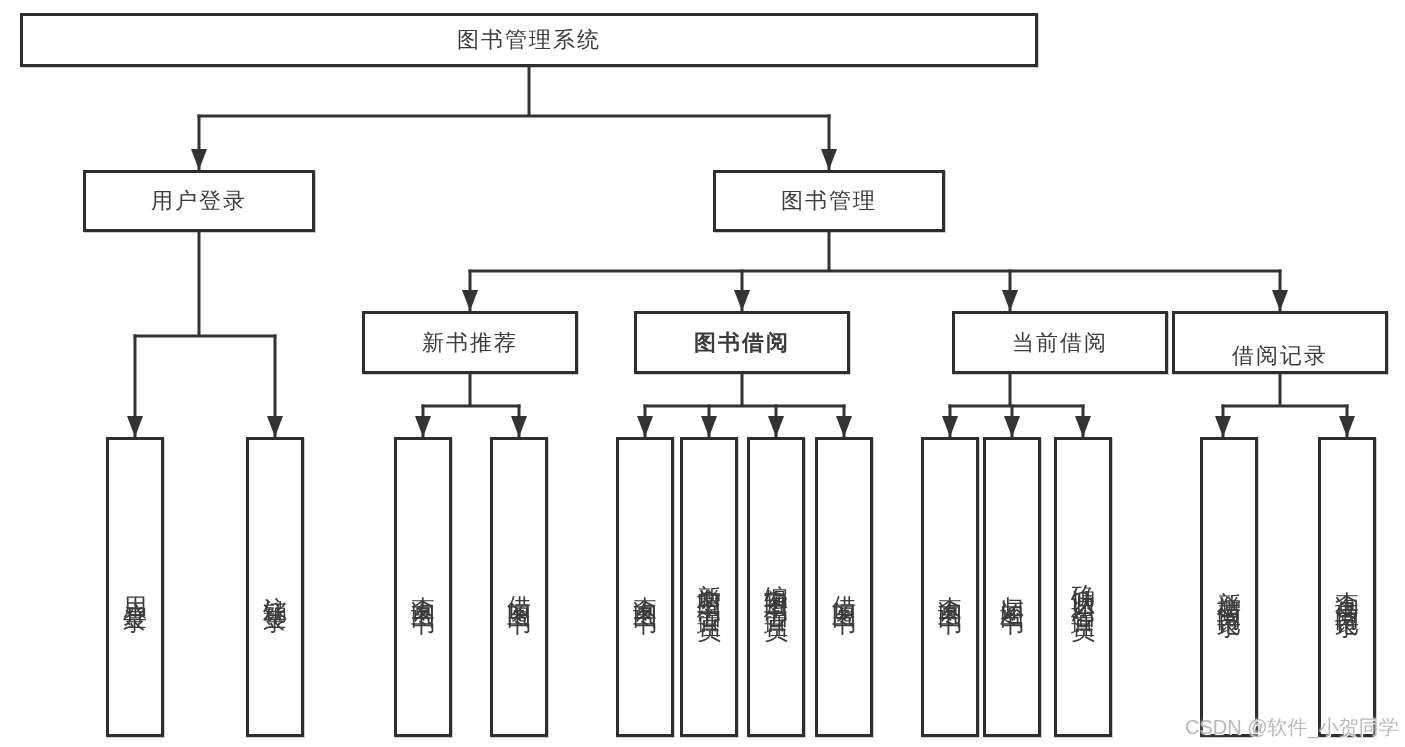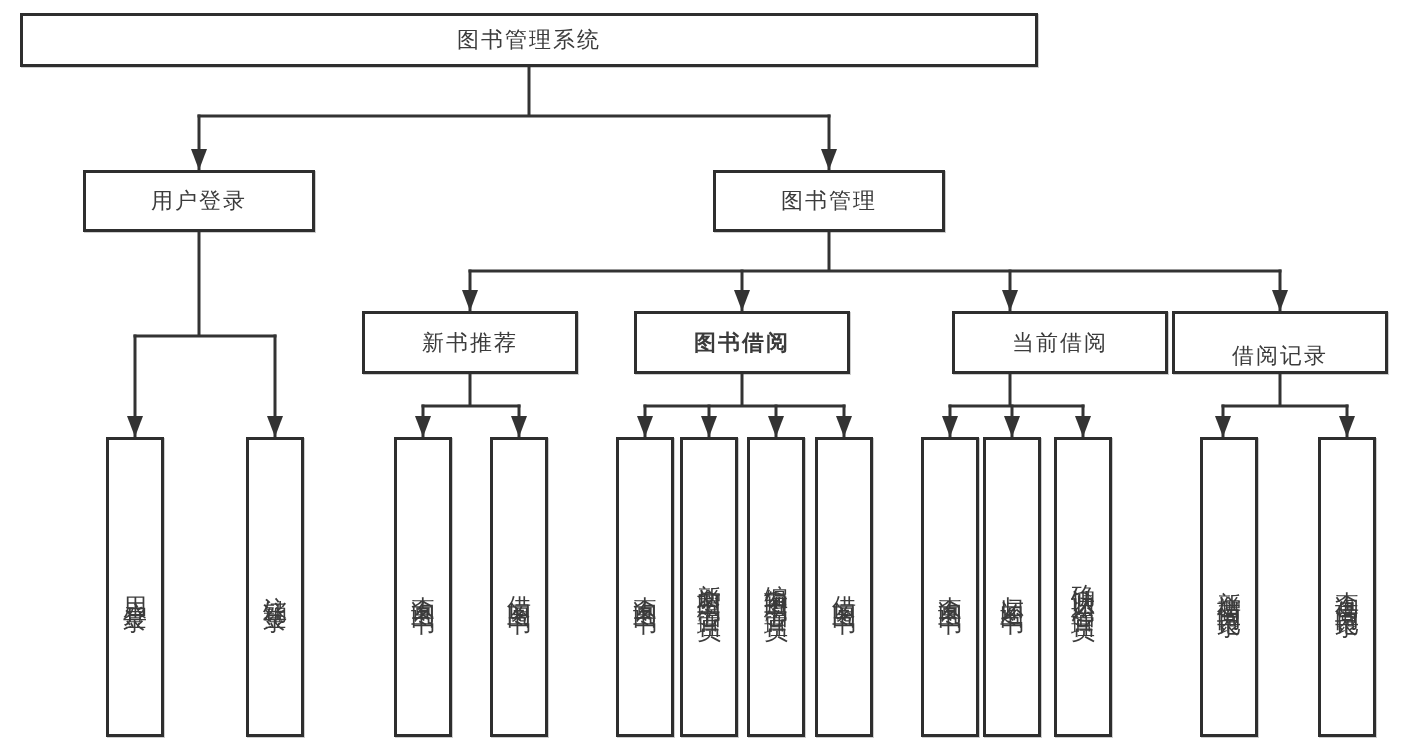--- a/index.html
+++ b/index.html
@@ -198,14 +198,15 @@
     <span class="lbl">确认归还（管理员）</span>
   </div>
 
   <div class="node leaf" id="lf-br-add">
     <span class="lbl">新增借阅记录</span>
   </div>
   <div class="node leaf" id="lf-br-q">
     <span class="lbl">查询借阅记录</span>
   </div>
 
+  <div class="watermark">CSDN @软件_小贺同学</div>
 
 </div>
 
 </body></html>

